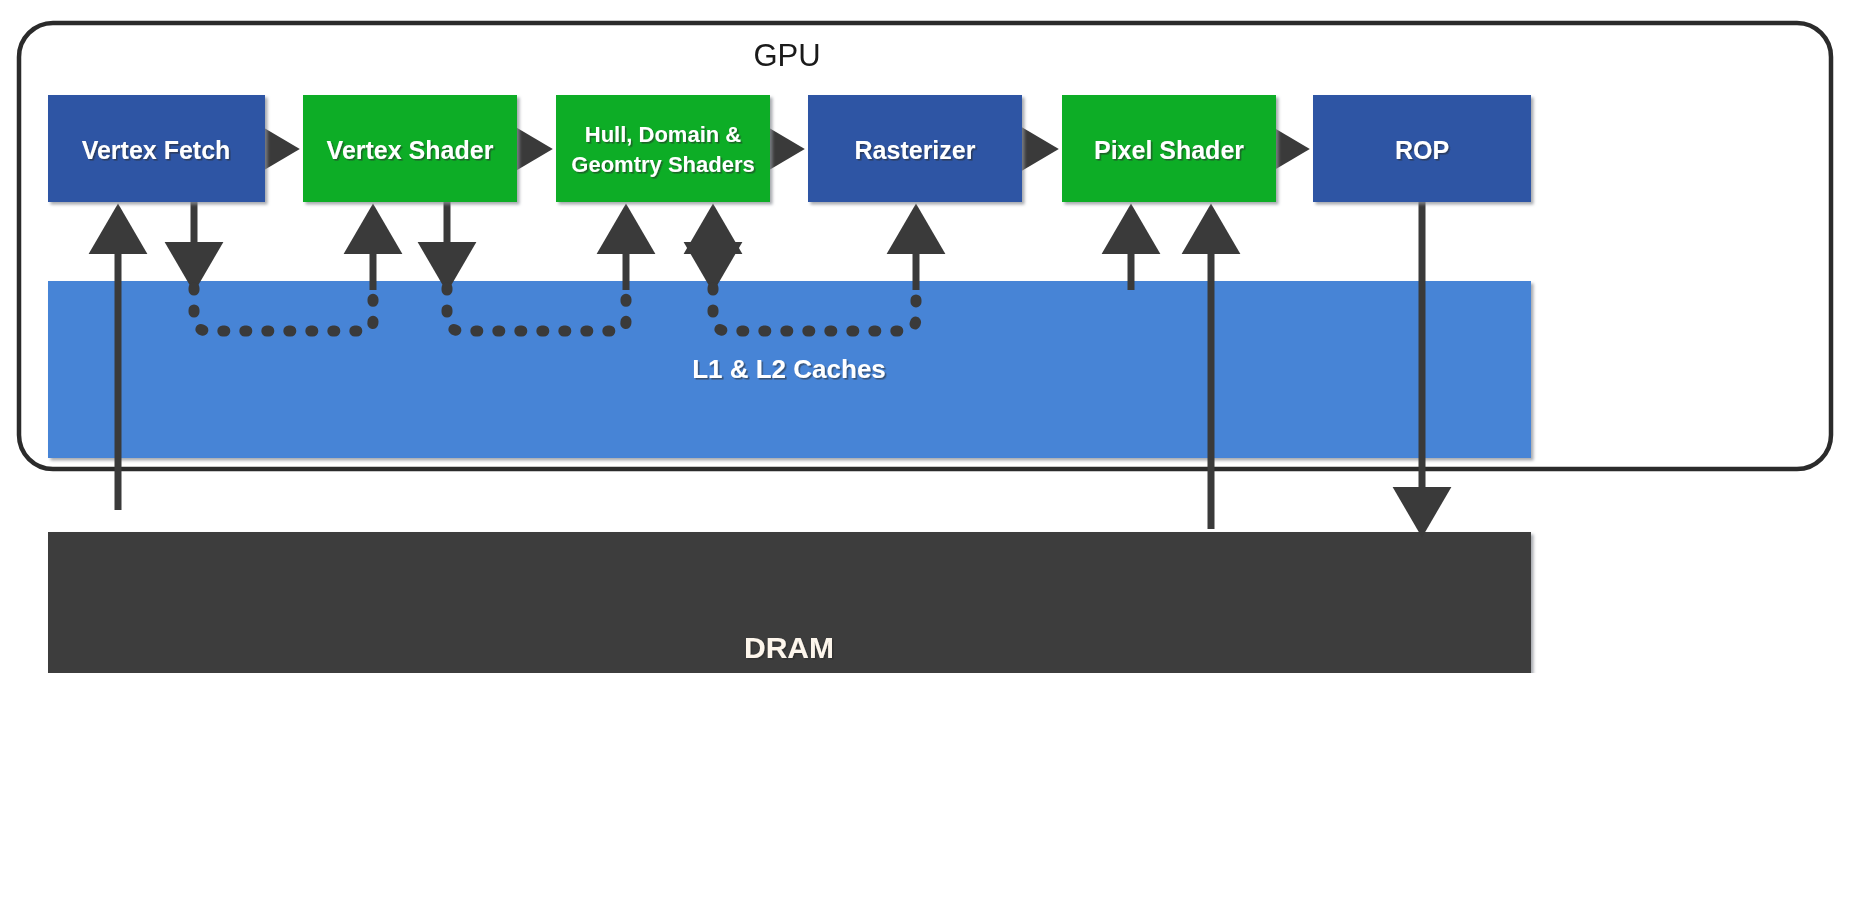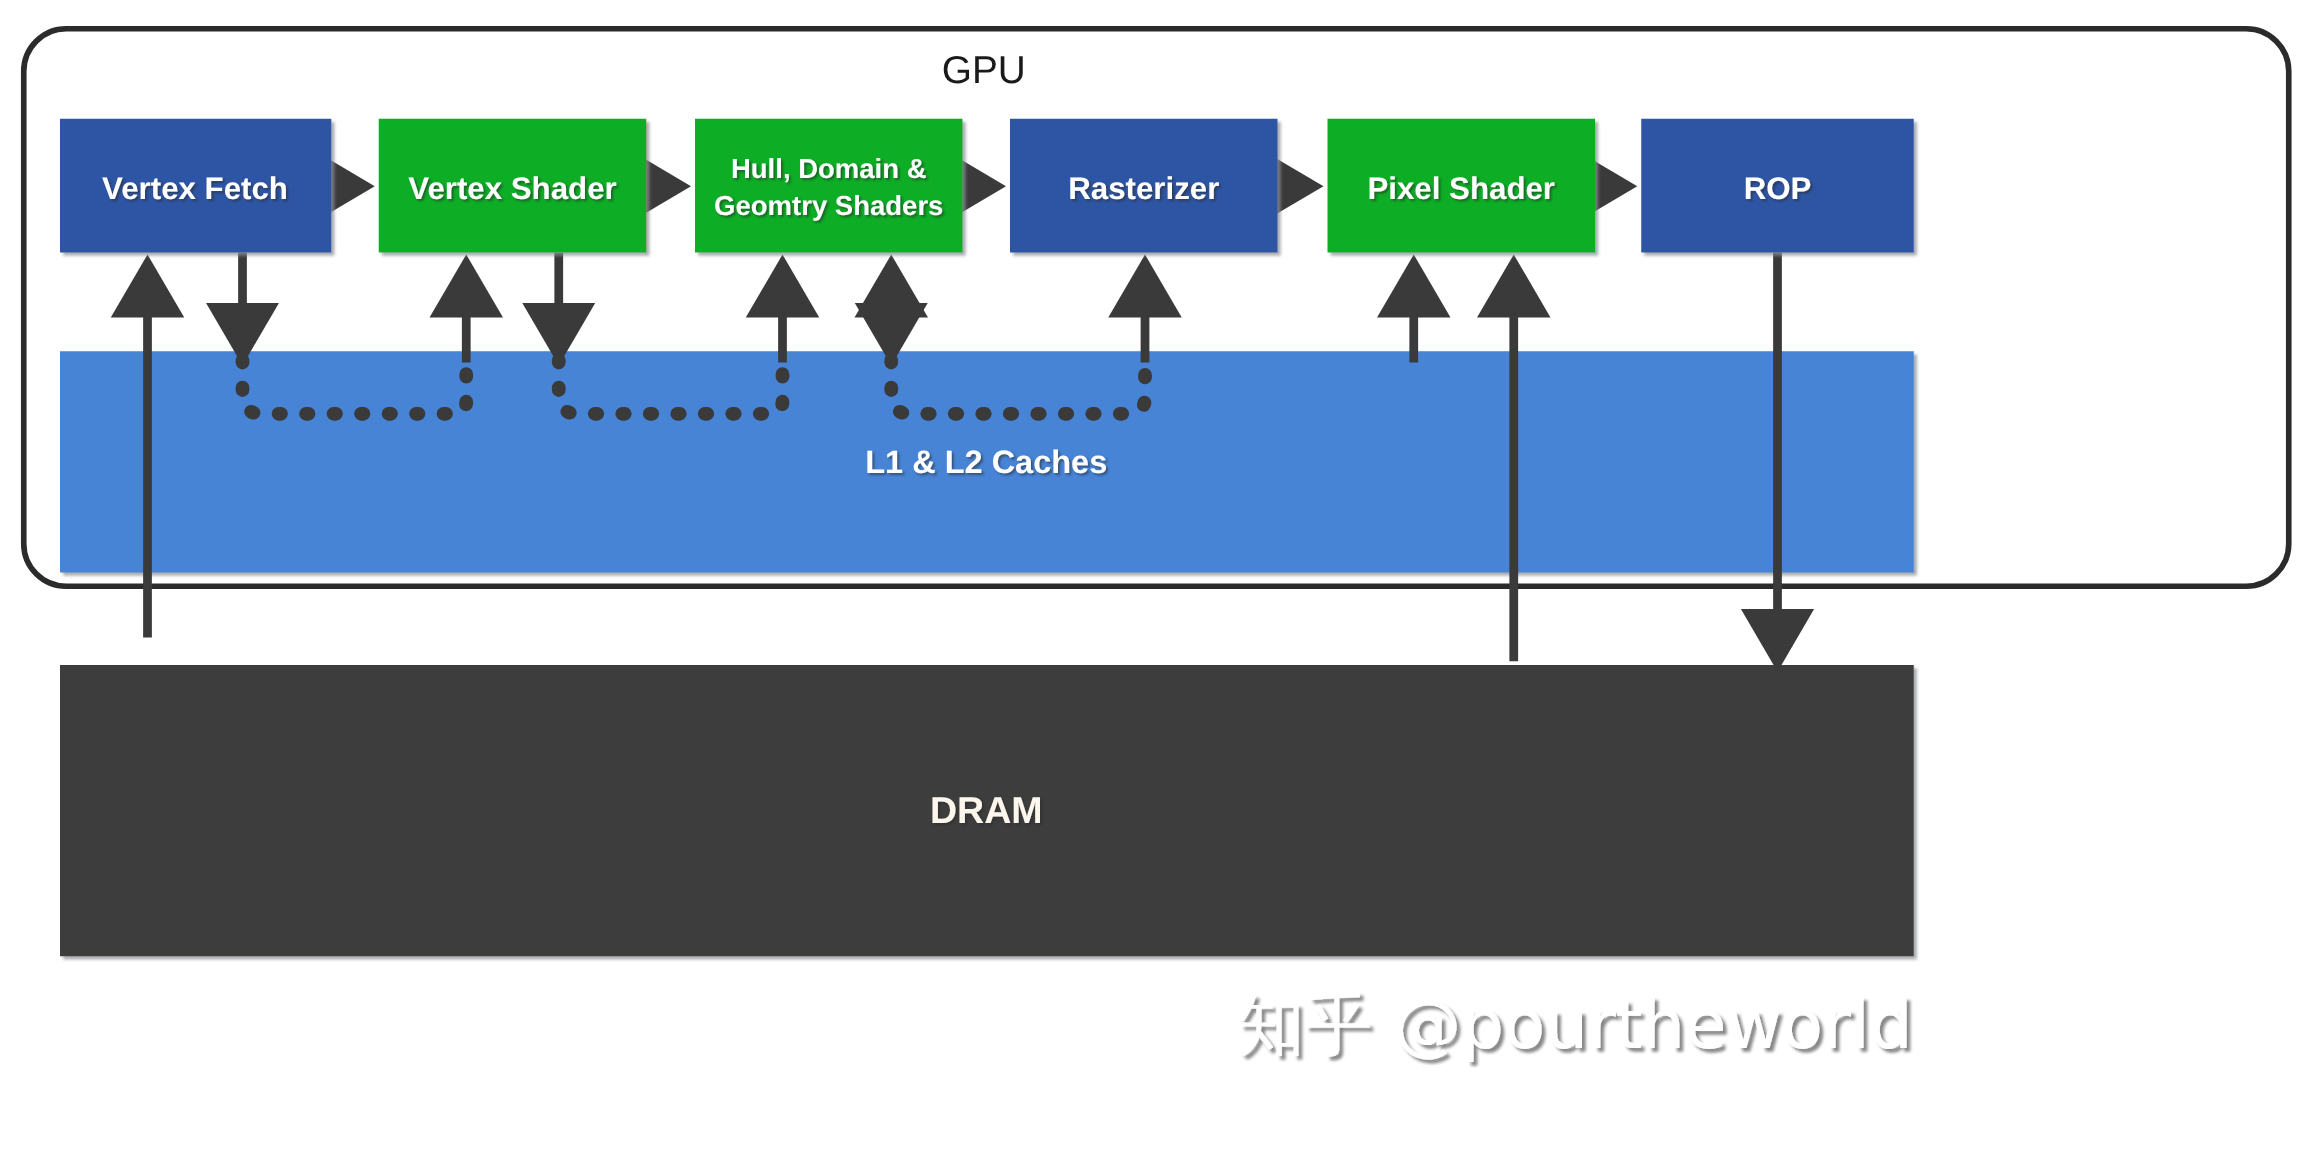--- a/index.html
+++ b/index.html
@@ -1,18 +1,18 @@
 <!DOCTYPE html>
 <html><head>
 <meta charset="utf-8">
 <title>GPU Pipeline Diagram</title>
 <style>
   html,body{margin:0;padding:0;background:#ffffff;}
   body{font-family:"Liberation Sans","DejaVu Sans",sans-serif;}
-  #stage{position:relative;width:1851px;height:919px;background:#ffffff;overflow:hidden;}
+  #stage{position:relative;width:1851px;height:673px;background:#ffffff;overflow:hidden;}
   svg#diagram{position:absolute;left:0;top:0;width:1851px;height:919px;display:block;}
   .blk-label{font-family:"Liberation Sans","DejaVu Sans",sans-serif;font-weight:bold;fill:#ffffff;text-anchor:middle;}
   .blk-label-1{font-size:25px;}
   .blk-label-2{font-size:22px;}
   .gpu-title{font-family:"Liberation Sans","DejaVu Sans",sans-serif;font-size:31px;fill:#1a1a1a;text-anchor:middle;font-weight:normal;}
   .cache-label{font-family:"Liberation Sans","DejaVu Sans",sans-serif;font-size:26px;font-weight:bold;fill:#ffffff;text-anchor:middle;}
   .dram-label{font-family:"Liberation Sans","DejaVu Sans",sans-serif;font-size:30px;font-weight:bold;fill:#fdf6ec;text-anchor:middle;}
   .watermark{font-family:"DejaVu Sans","Liberation Sans",sans-serif;font-size:54px;fill:#ffffff;text-anchor:end;opacity:.95;}
 </style>
 </head>

